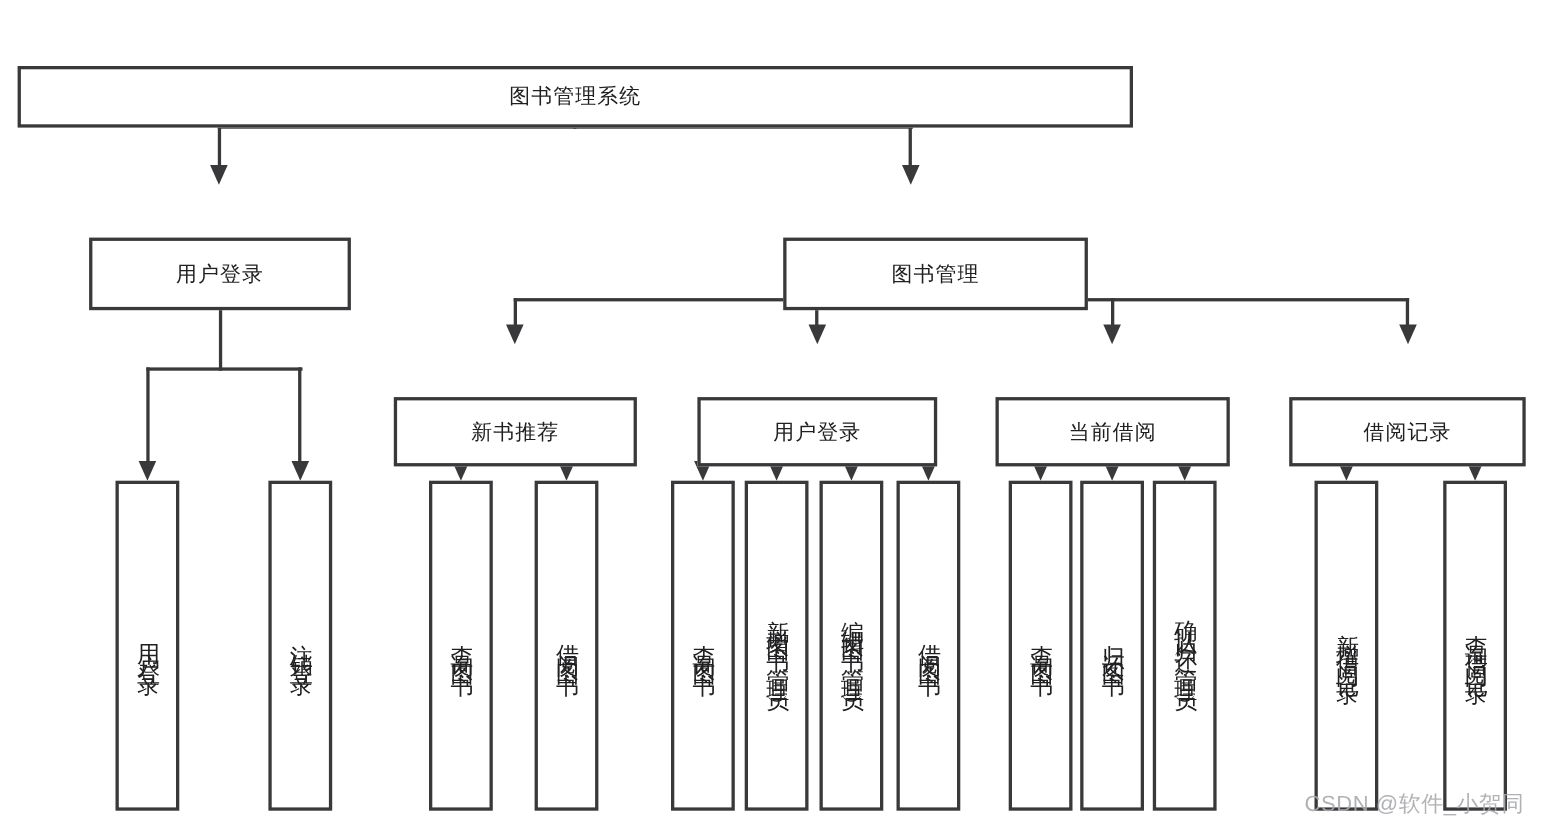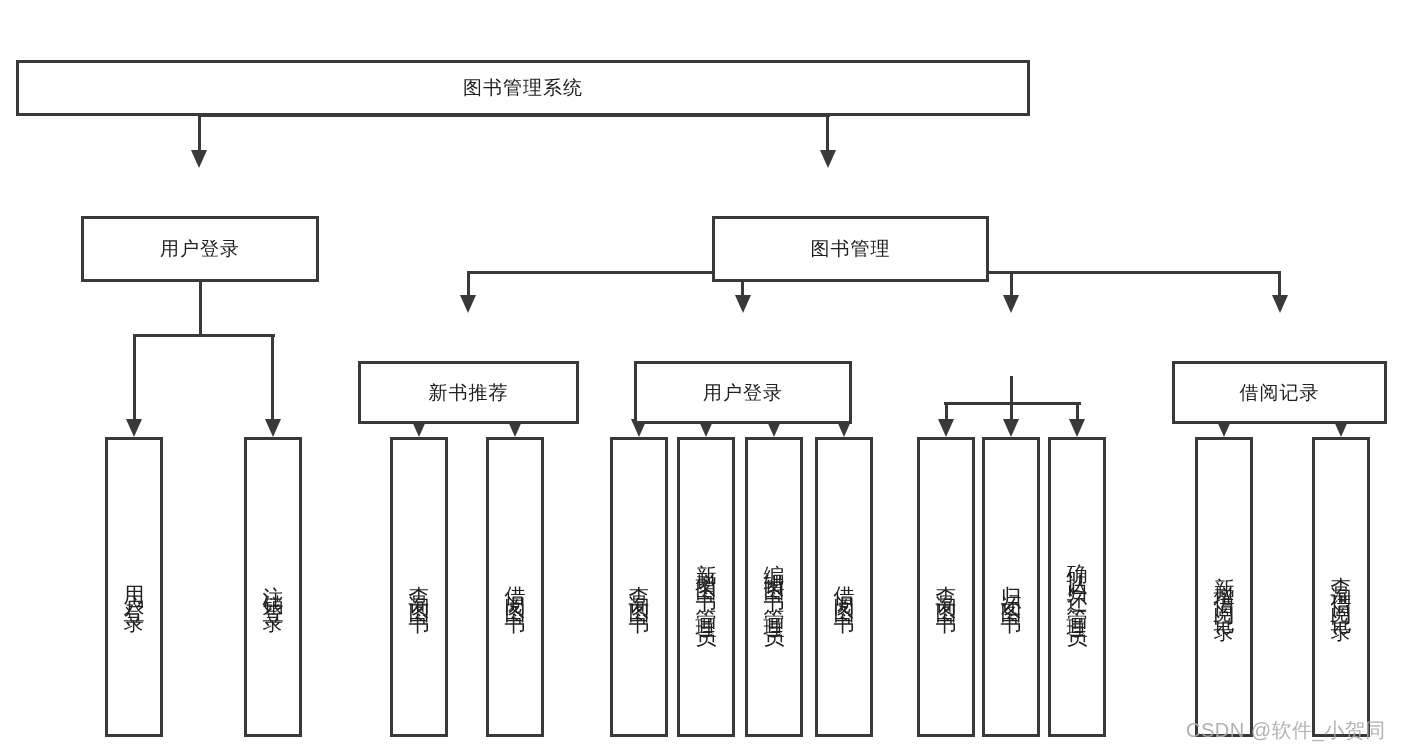--- a/index.html
+++ b/index.html
@@ -144,20 +144,23 @@
   <div class="hbox" style="left:712px;top:168px;width:277px;height:66px">
     <span>图书管理</span>
   </div>
 
   <div class="hbox" style="left:358px;top:313px;width:221px;height:63px">
     <span>新书推荐</span>
   </div>
   <div class="hbox" style="left:634px;top:313px;width:218px;height:63px">
     <span>用户登录</span>
   </div>
+  <div class="hbox" style="left:905px;top:313px;width:213px;height:63px">
+    <span>当前借阅</span>
+  </div>
   <div class="hbox" style="left:1172px;top:313px;width:215px;height:63px">
     <span>借阅记录</span>
   </div>
 
   <div class="vbox" style="left:105px">
     <span class="vtext">用户登录</span>
   </div>
   <div class="vbox" style="left:244px">
     <span class="vtext">注销登录</span>
   </div>

